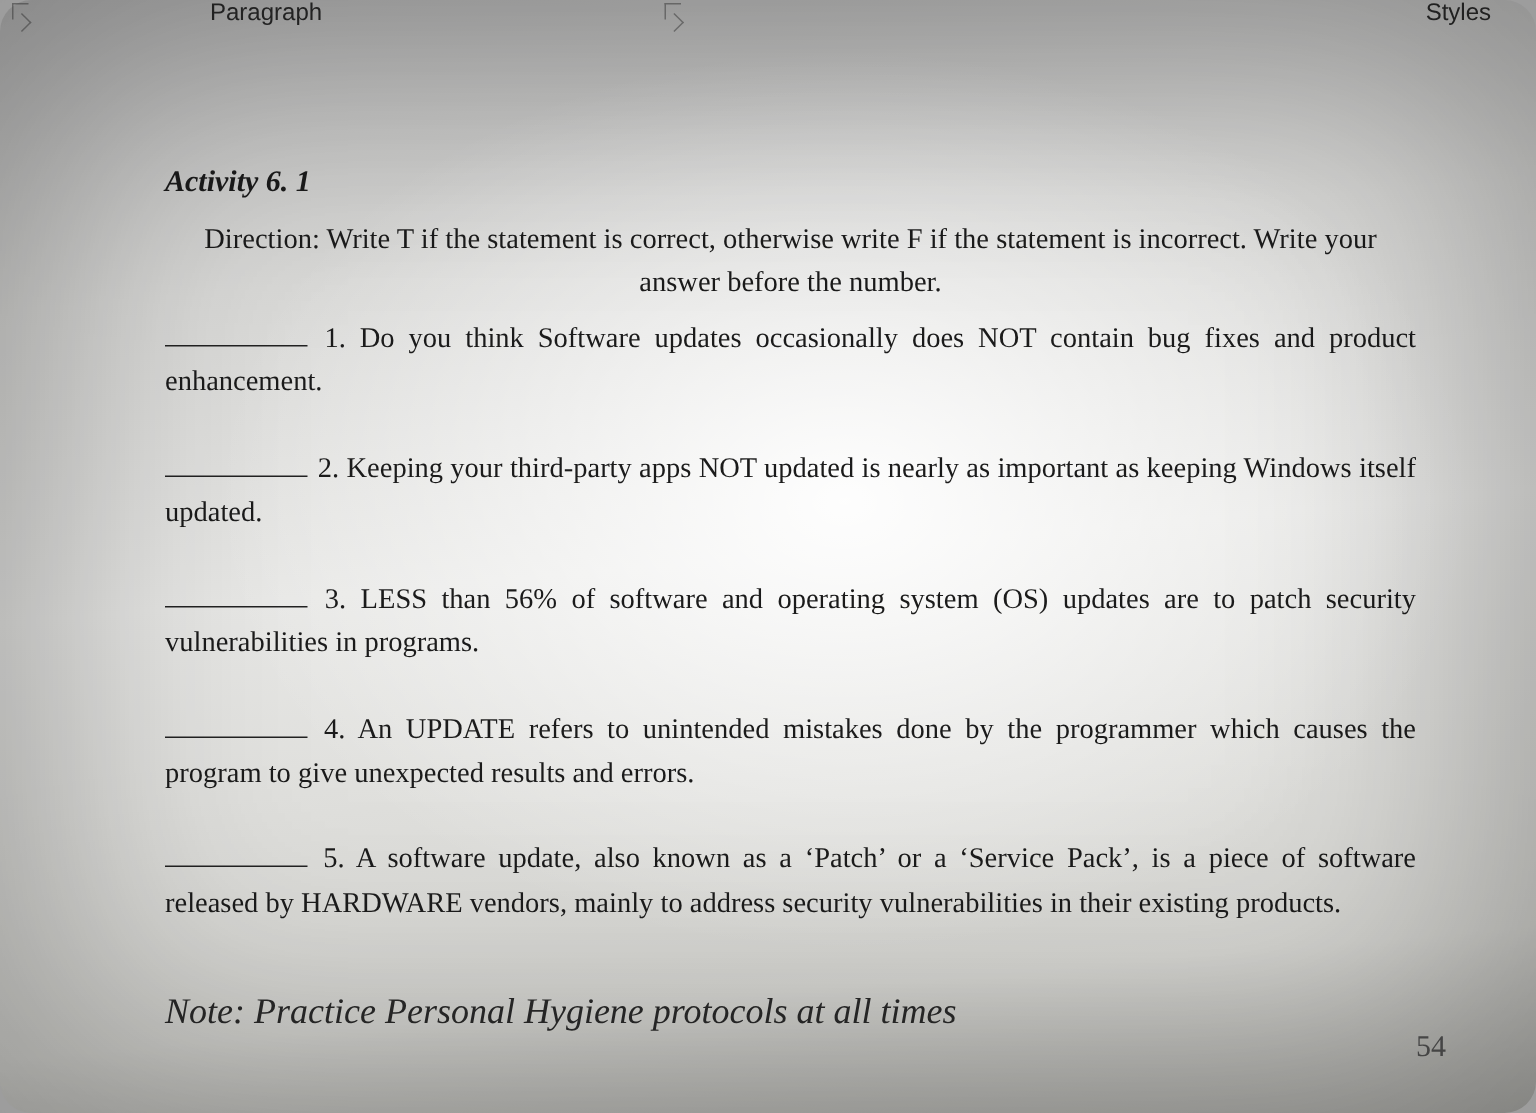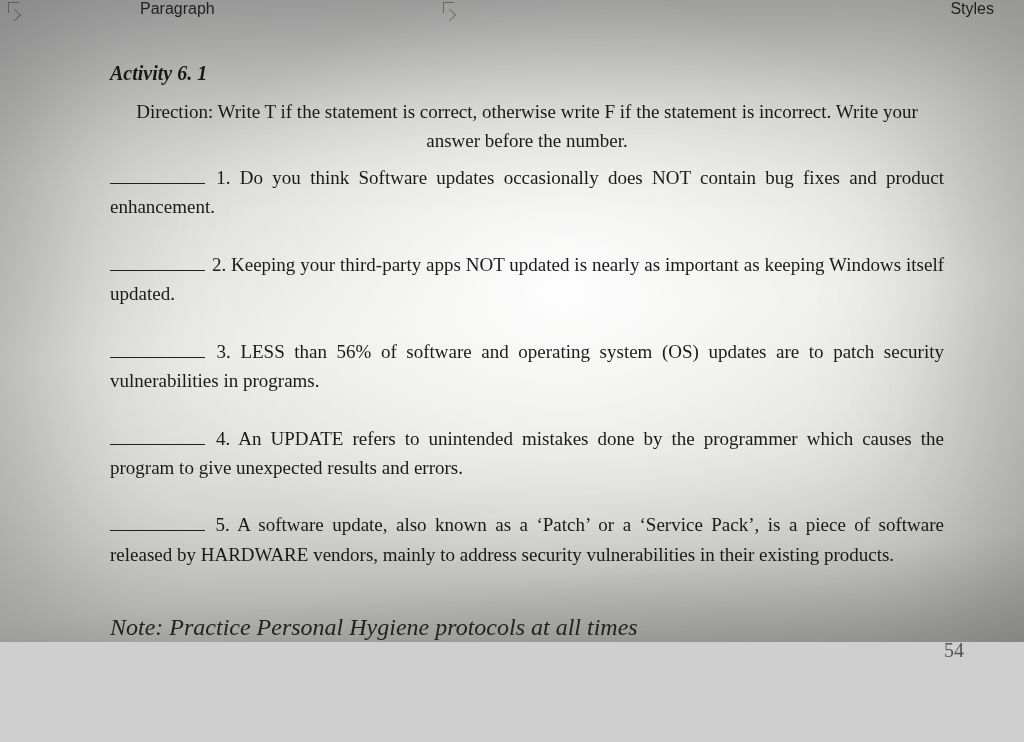--- a/index.html
+++ b/index.html
@@ -6,26 +6,27 @@
     margin: 0;
     padding: 0;
     width: 1024px;
     height: 742px;
     overflow: hidden;
     font-family: "Times New Roman", Times, serif;
     background: #cfcfcf;
   }
   .screen {
     width: 1024px;
-    height: 642px;
+    height: 742px;
     position: relative;
     background:
       radial-gradient(ellipse 700px 500px at 55% 45%, rgba(255,255,255,0.95) 0%, rgba(255,255,255,0) 60%),
       linear-gradient(175deg, #b8b8b8 0%, #d8d8d6 25%, #e8e8e6 50%, #d6d6d2 85%, #b0b0ac 100%);
     box-sizing: border-box;
+    border-radius: 21px;
   }
   .toolbar {
     height: 34px;
     display: flex;
     align-items: flex-start;
     padding-top: 0;
     color: #2a2a2a;
     font-family: "Segoe UI", Arial, sans-serif;
     font-size: 16px;
   }
@@ -75,20 +76,21 @@
     color: #1b1b1b;
     font-size: 19px;
     line-height: 1.55;
     position: relative;
   }
   .activity-title {
     font-style: italic;
     font-weight: bold;
     font-size: 20px;
     margin-bottom: 8px;
+    margin-top: 48px;
   }
   .direction {
     margin-bottom: 7px;
     text-align: center;
   }
   .item {
     margin-bottom: 28px;
     text-align: justify;
   }
   .blank {

